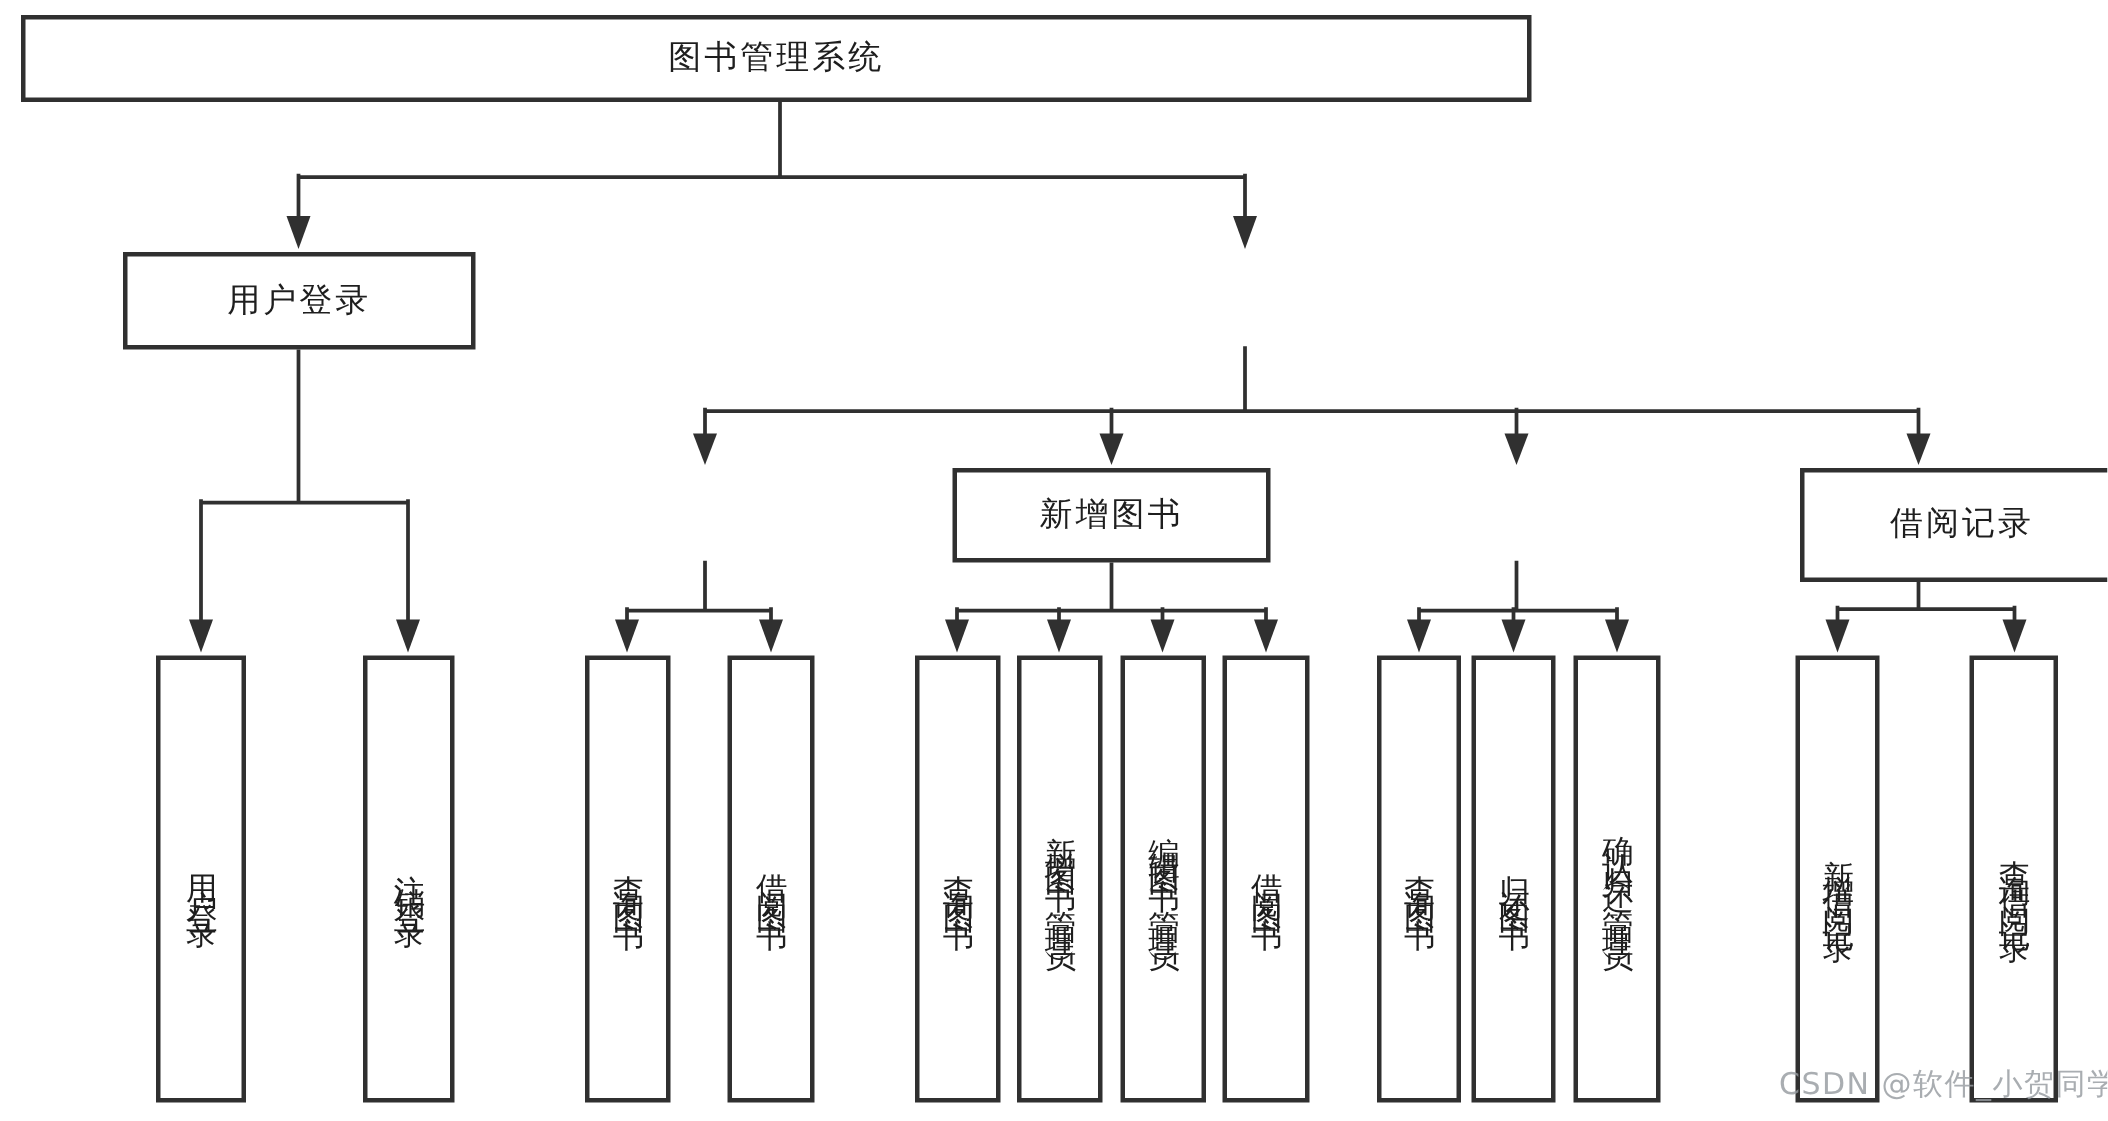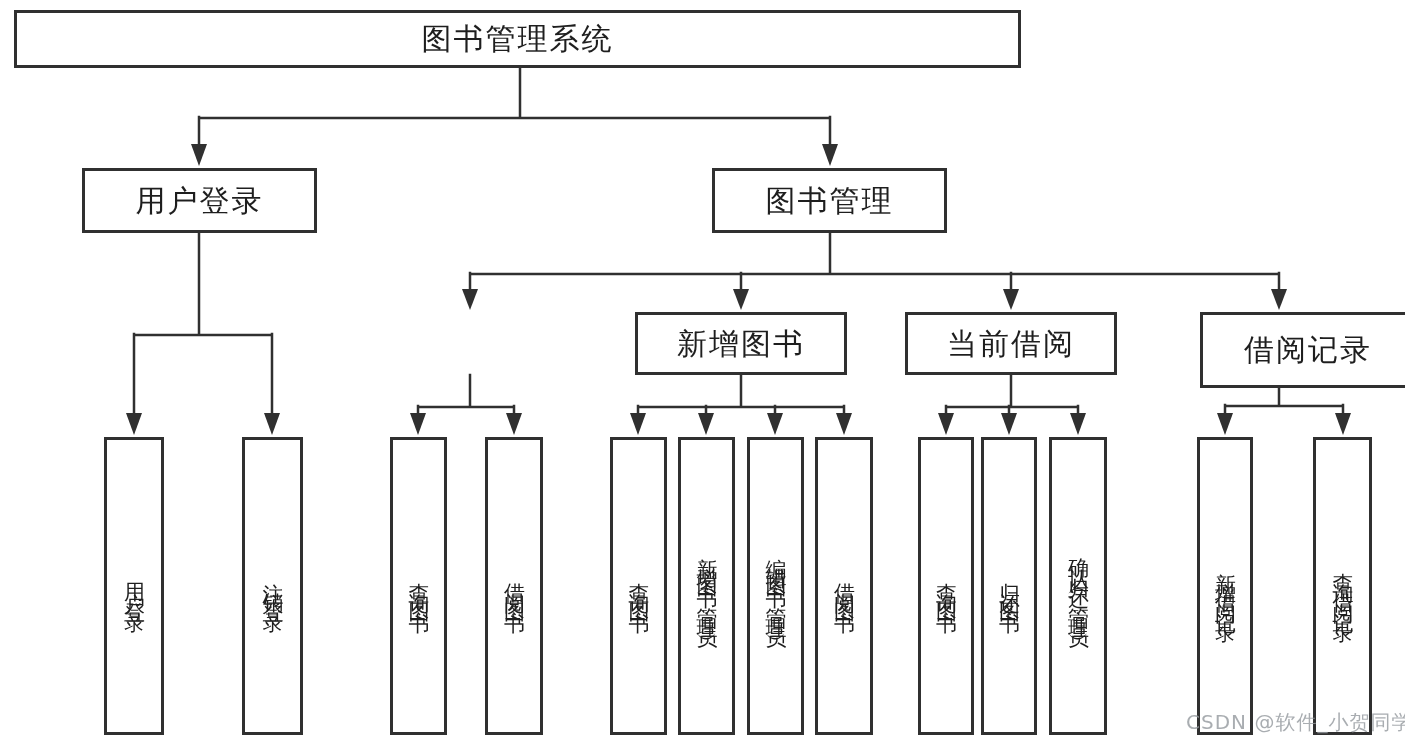--- a/index.html
+++ b/index.html
@@ -26,21 +26,21 @@
     box-sizing: border-box;
     background: #ffffff;
     border: 3px solid #303030;
     display: flex;
     align-items: center;
     justify-content: center;
     color: #1e1e1e;
     z-index: 2;
   }
   .node .lbl {
-    font-size: 30px;
+    font-size: 22px;
     letter-spacing: 2px;
     white-space: nowrap;
     line-height: 1;
   }
   .node .vlbl {
     writing-mode: vertical-rl;
     font-size: 21px;
     letter-spacing: 10px;
     line-height: 1;
     white-space: nowrap;
@@ -101,29 +101,23 @@
     </g>
   </svg>
 
   <div class="node" style="left:14px;top:10px;width:1007px;height:58px">
     <span class="lbl">图书管理系统</span>
   </div>
 
   <div class="node" style="left:82px;top:168px;width:235px;height:65px">
     <span class="lbl">用户登录</span>
   </div>
-  <div class="node" style="left:712px;top:168px;width:235px;height:65px">
-    <span class="lbl">图书管理</span>
-  </div>
 
   <div class="node" style="left:635px;top:312px;width:212px;height:63px">
     <span class="lbl">新增图书</span>
-  </div>
-  <div class="node" style="left:905px;top:312px;width:212px;height:63px">
-    <span class="lbl">当前借阅</span>
   </div>
   <div class="node" style="left:1200px;top:312px;width:216px;height:76px">
     <span class="lbl">借阅记录</span>
   </div>
 
   <div class="node" style="left:104px;top:437px;width:60px;height:298px">
     <span class="vlbl">用户登录</span>
   </div>
   <div class="node" style="left:242px;top:437px;width:61px;height:298px">
     <span class="vlbl">注销登录</span>

